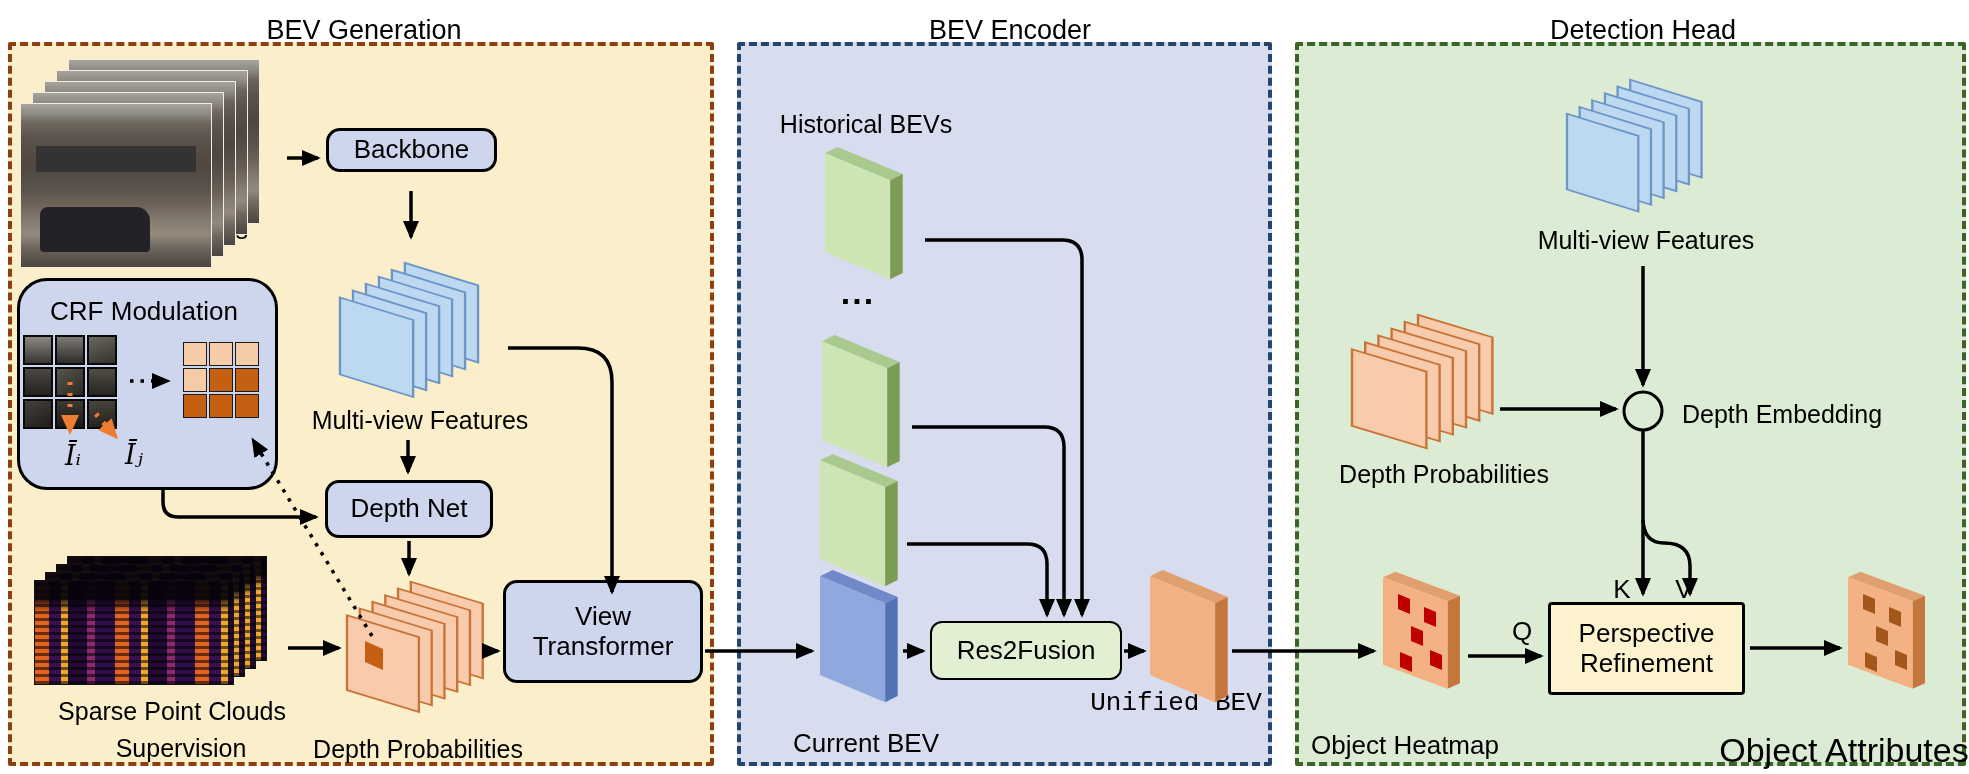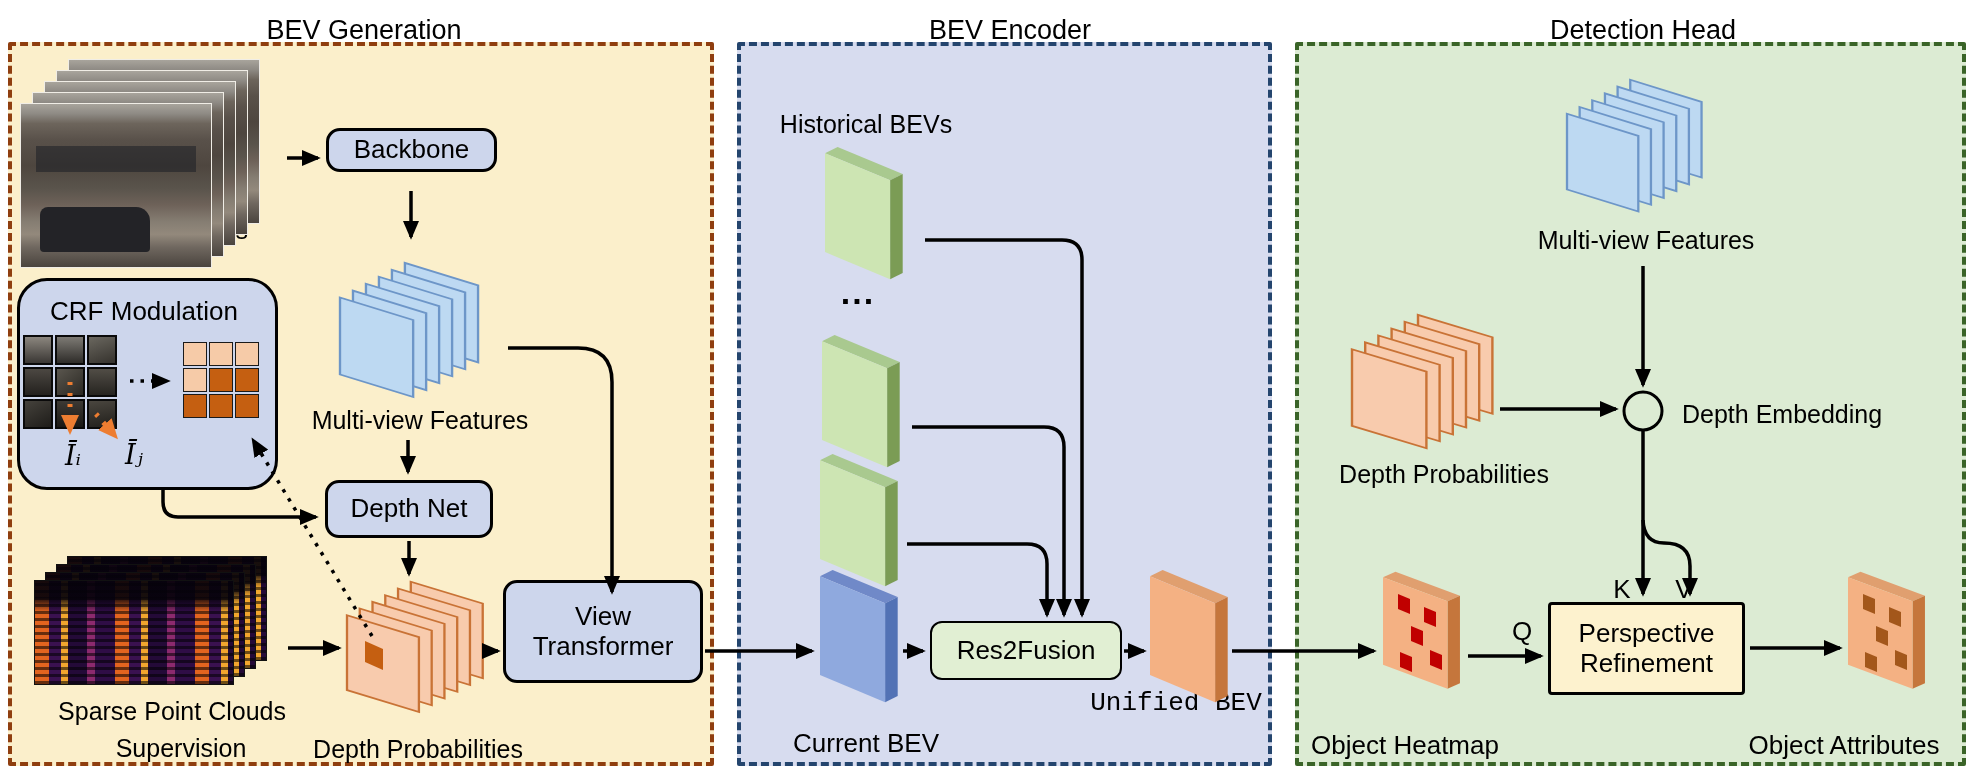--- a/index.html
+++ b/index.html
@@ -158,21 +158,21 @@
     <div class="lbl kvq" style="left:1622px;top:574px;">K</div>
     <div class="lbl kvq" style="left:1684px;top:574px;">V</div>
     <div class="lbl kvq" style="left:1522px;top:616px;">Q</div>
 
     <div class="box box-cream" style="left:1548px;top:602px;width:197px;height:93px;">
       <span>Perspective</span>
       <span>Refinement</span>
     </div>
 
     <div class="lbl" style="left:1405px;top:730px;font-size:26px;">Object Heatmap</div>
-    <div class="lbl" style="left:1844px;top:730px;font-size:26px;">Object Attributes</div>
+    <div class="lbl" style="left:1844px;top:730px;font-size:34px;">Object Attributes</div>
   </div>
 
   <svg id="shapes" width="1969" height="774" viewBox="0 0 1969 774">
     <defs>
       <marker id="mk" markerWidth="5.6" markerHeight="4.6" refX="4.6" refY="2.3" orient="auto" markerUnits="strokeWidth">
         <path d="M0,0 L5.4,2.3 L0,4.6 Z" fill="#000"></path>
       </marker>
       <marker id="mko" markerWidth="4.2" markerHeight="3.6" refX="3.4" refY="1.8" orient="auto" markerUnits="strokeWidth">
         <path d="M0,0 L4,1.8 L0,3.6 Z" fill="var(--dashed_arrow_orange,#ED7D31)"></path>
       </marker>

